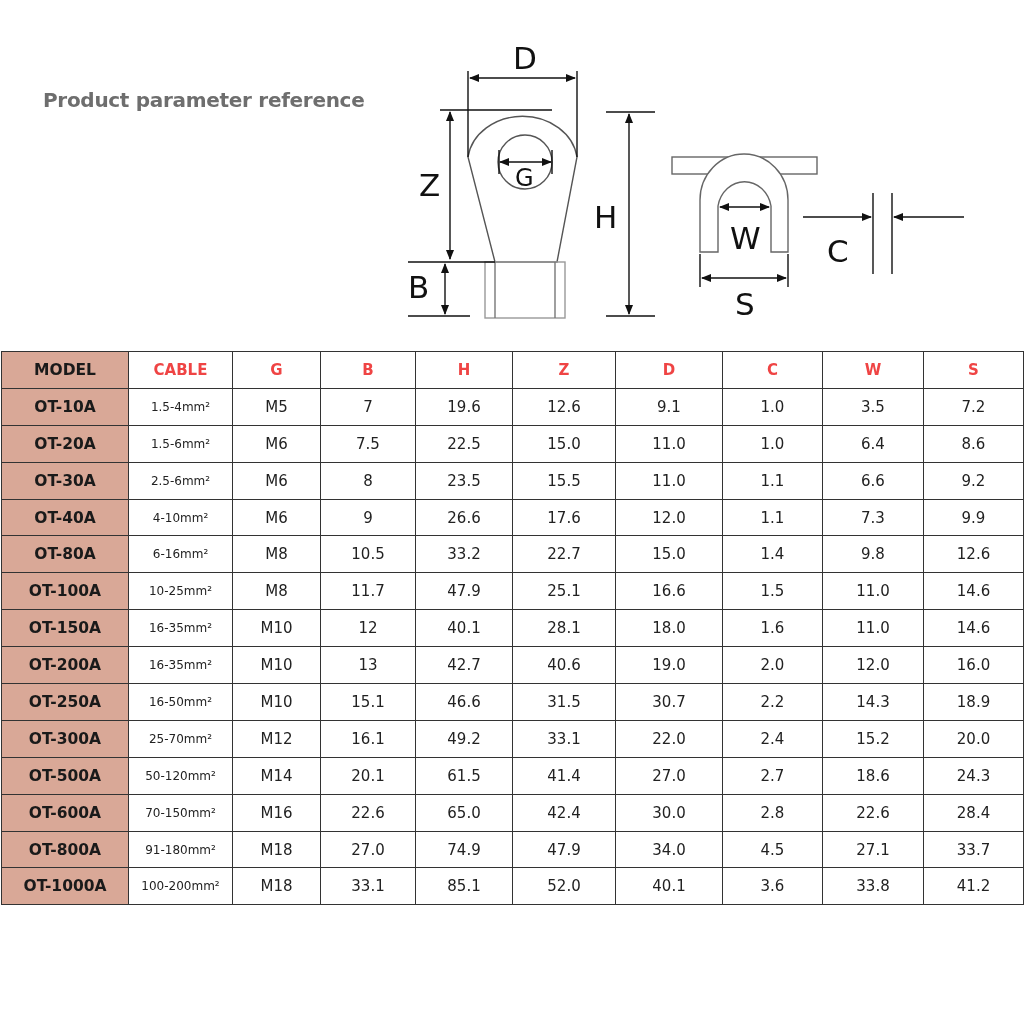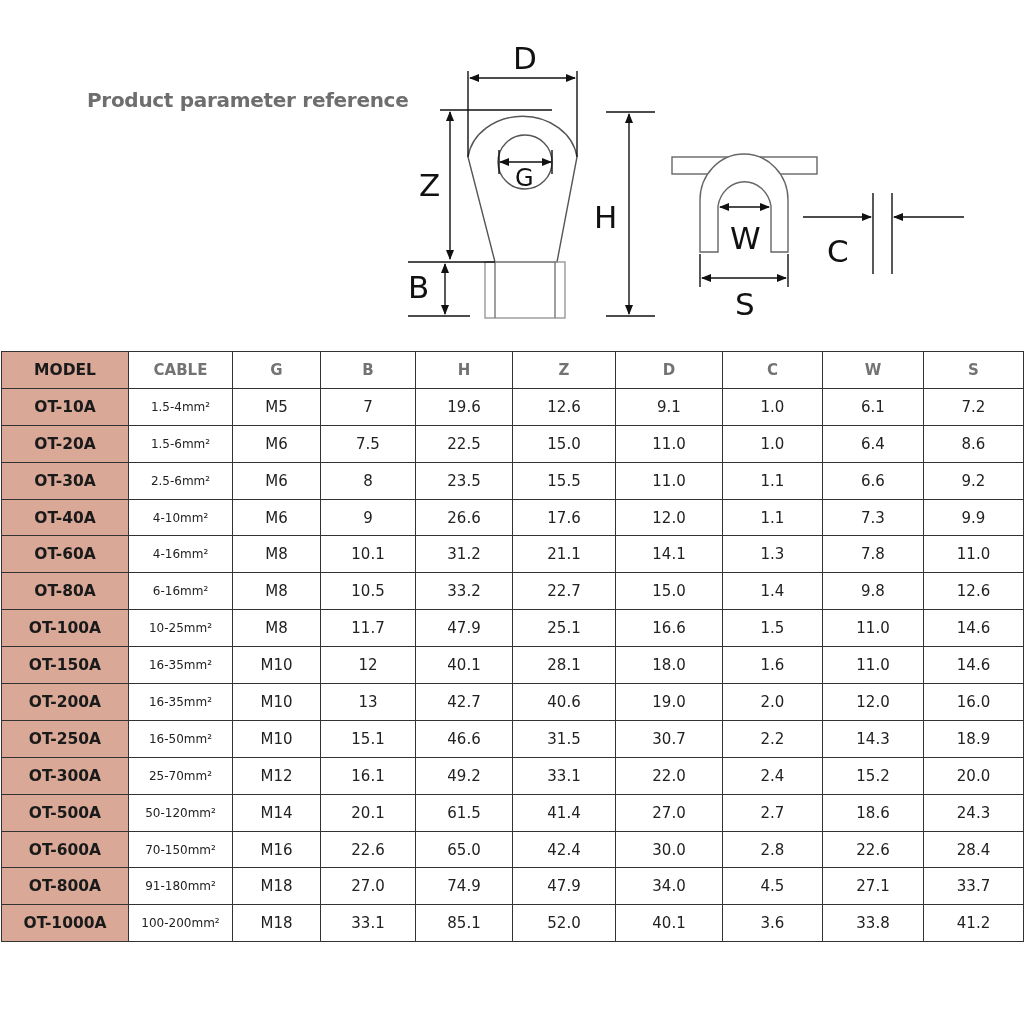--- a/index.html
+++ b/index.html
@@ -1,41 +1,41 @@
 <!DOCTYPE html>
 <html><head>
   <meta charset="utf-8">
   <style>
     html, body { margin: 0; padding: 0; background: #ffffff; }
     body { width: 1024px; height: 1024px; position: relative; overflow: hidden; font-family: "DejaVu Sans", sans-serif; }
     .title {
       position: absolute; left: 43px; top: 88px;
       font-family: "DejaVu Sans", sans-serif; font-weight: bold;
-      font-size: 20px; color: #6e6e6e; letter-spacing: -0.3px; margin-left: 44px;
+      font-size: 20px; color: #6e6e6e; letter-spacing: -0.3px;
     }
     .diagram { position: absolute; left: 0; top: 0; width: 1024px; height: 340px; }
     .diagram svg { position: absolute; left: 0; top: 0; }
     .dim-label {
       position: absolute; font-family: "DejaVu Sans", sans-serif;
       font-size: 31px; color: #111; line-height: 1;
     }
     .dim-label.small { font-size: 24px; }
     table.spec {
       position: absolute; left: 1px; top: 351px;
       border-collapse: collapse; table-layout: fixed;
       width: 1022px;
     }
     table.spec td, table.spec th {
       border: 1.5px solid #333;
       height: 35.9px; padding: 0;
       text-align: center; vertical-align: middle;
       font-family: "DejaVu Sans", sans-serif;
       font-size: 15px; color: #222; white-space: nowrap; overflow: hidden;
     }
-    table.spec th { font-weight: bold; font-size: 15px; color: #737373; }
+    table.spec th { font-weight: bold; font-size: 15px; color: #ef4444; }
     table.spec .model { background: #d9a897; font-weight: bold; color: #1a1a1a; font-size: 15.5px; margin-top: 24px; }
     table.spec td.cable { font-size: 12px; }
   </style>
 </head>
 <body>
 
 <div class="title">Product parameter reference</div>
 
 <div class="diagram">
   <svg width="1024" height="340" viewBox="0 0 1024 340">
@@ -138,21 +138,21 @@
   <tbody id="tbody">
       <tr>
         <td class="model">OT-10A</td>
         <td class="cable">1.5-4mm²</td>
         <td>M5</td>
         <td>7</td>
         <td>19.6</td>
         <td>12.6</td>
         <td>9.1</td>
         <td>1.0</td>
-        <td>6.1</td>
+        <td>3.5</td>
         <td>7.2</td>
       </tr>
       <tr>
         <td class="model">OT-20A</td>
         <td class="cable">1.5-6mm²</td>
         <td>M6</td>
         <td>7.5</td>
         <td>22.5</td>
         <td>15.0</td>
         <td>11.0</td>
@@ -178,32 +178,20 @@
         <td>M6</td>
         <td>9</td>
         <td>26.6</td>
         <td>17.6</td>
         <td>12.0</td>
         <td>1.1</td>
         <td>7.3</td>
         <td>9.9</td>
       </tr>
       <tr>
-        <td class="model">OT-60A</td>
-        <td class="cable">4-16mm²</td>
-        <td>M8</td>
-        <td>10.1</td>
-        <td>31.2</td>
-        <td>21.1</td>
-        <td>14.1</td>
-        <td>1.3</td>
-        <td>7.8</td>
-        <td>11.0</td>
-      </tr>
-      <tr>
         <td class="model">OT-80A</td>
         <td class="cable">6-16mm²</td>
         <td>M8</td>
         <td>10.5</td>
         <td>33.2</td>
         <td>22.7</td>
         <td>15.0</td>
         <td>1.4</td>
         <td>9.8</td>
         <td>12.6</td>

